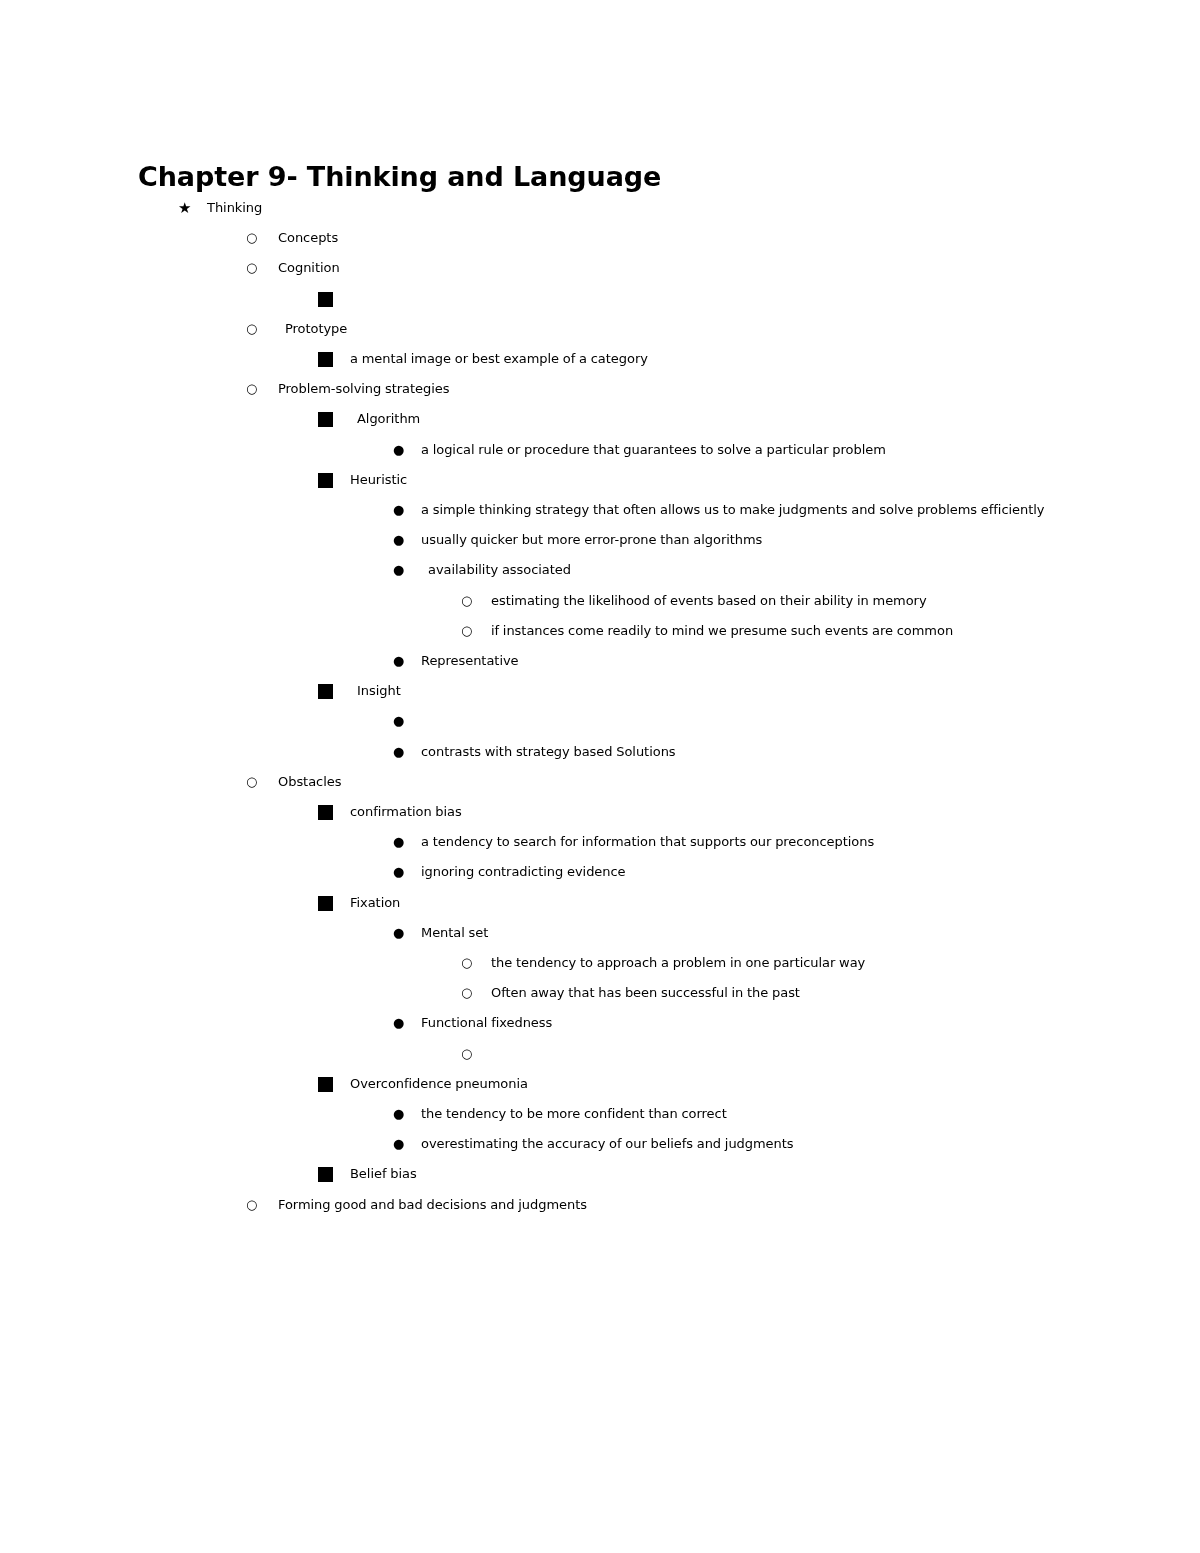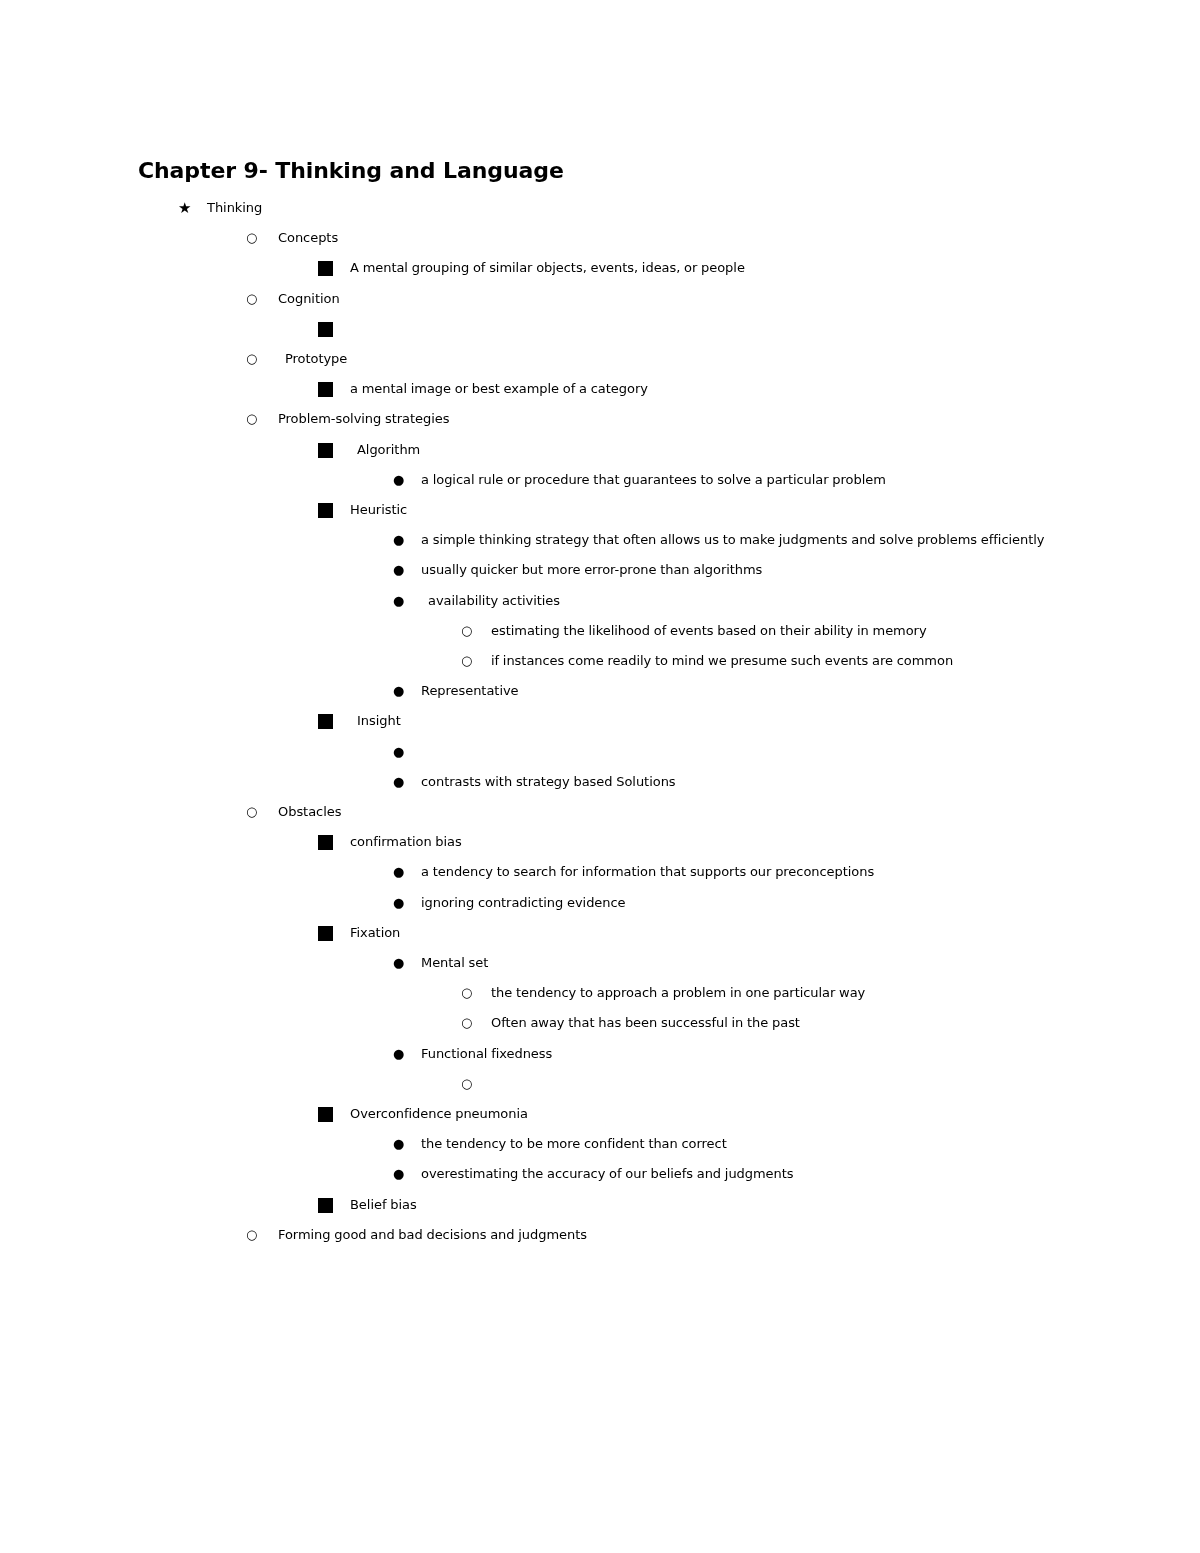--- a/index.html
+++ b/index.html
@@ -20,21 +20,21 @@
     width: 1200px;
     height: 1553px;
     background: #ffffff;
     box-sizing: border-box;
     padding: 0;
   }
   .doc-title {
     position: absolute;
     left: 138px;
     top: 143px;
-    font-size: 22px;
+    font-size: 27px;
     font-weight: bold;
     letter-spacing: -0.1px;
     line-height: 1.18;
     white-space: nowrap;
   }
   .outline {
     position: absolute;
     left: 0;
     top: 193px;
     width: 1200px;
@@ -101,24 +101,20 @@
 
   <div class="outline" id="outline-root">
       <div class="row lv1">
         <span class="bullet star">★</span>
         <span class="txt">Thinking</span>
       </div>
       <div class="row lv2">
         <span class="bullet hollow">○</span>
         <span class="txt">Concepts</span>
       </div>
-      <div class="row lv3">
-        <span class="sq"></span>
-        <span class="txt">A mental grouping of similar objects, events, ideas, or people</span>
-      </div>
       <div class="row lv2">
         <span class="bullet hollow">○</span>
         <span class="txt">Cognition</span>
       </div>
       <div class="row lv3">
         <span class="sq"></span>
       </div>
       <div class="row lv2 lead-space">
         <span class="bullet hollow">○</span>
         <span class="txt">Prototype</span>
@@ -146,21 +142,21 @@
       <div class="row lv4">
         <span class="bullet diamond">●</span>
         <span class="txt">a simple thinking strategy that often allows us to make judgments and solve problems efficiently</span>
       </div>
       <div class="row lv4">
         <span class="bullet diamond">●</span>
         <span class="txt">usually quicker but more error-prone than algorithms</span>
       </div>
       <div class="row lv4 lead-space">
         <span class="bullet diamond">●</span>
-        <span class="txt">availability activities</span>
+        <span class="txt">availability associated</span>
       </div>
       <div class="row lv5">
         <span class="bullet hollow">○</span>
         <span class="txt">estimating the likelihood of events based on their ability in memory</span>
       </div>
       <div class="row lv5">
         <span class="bullet hollow">○</span>
         <span class="txt">if instances come readily to mind we presume such events are common</span>
       </div>
       <div class="row lv4">

